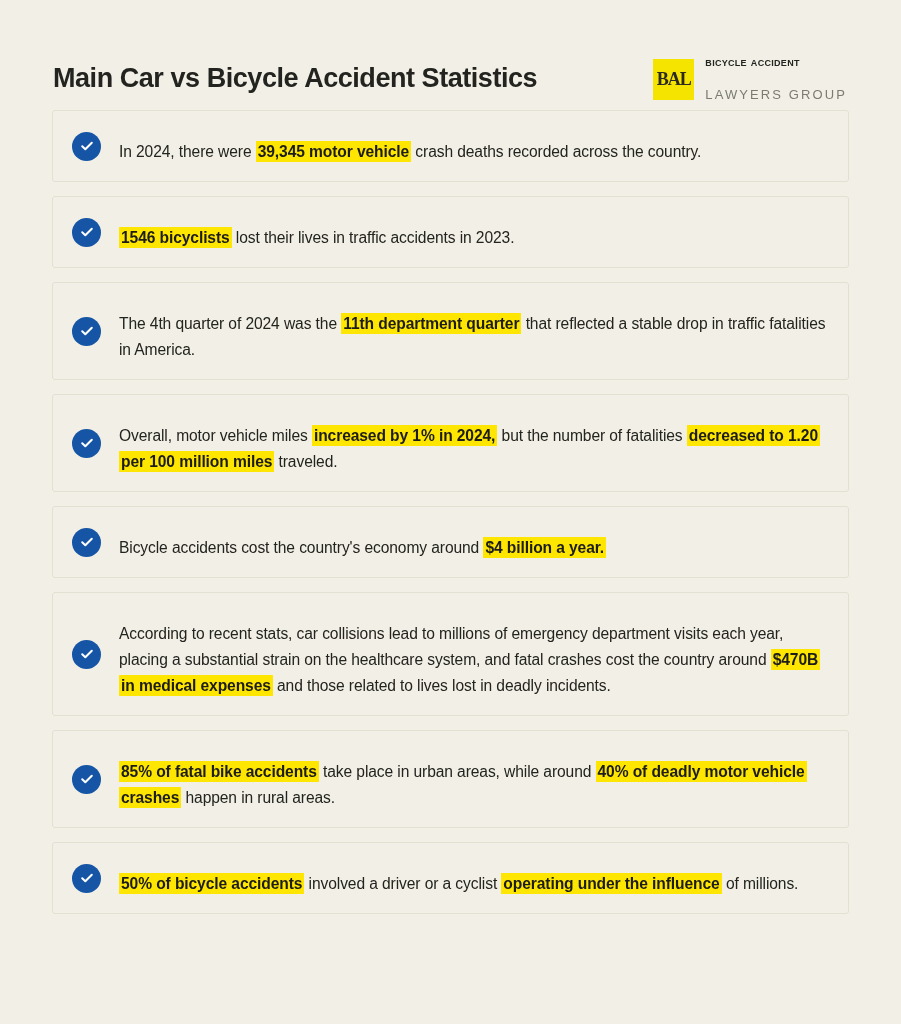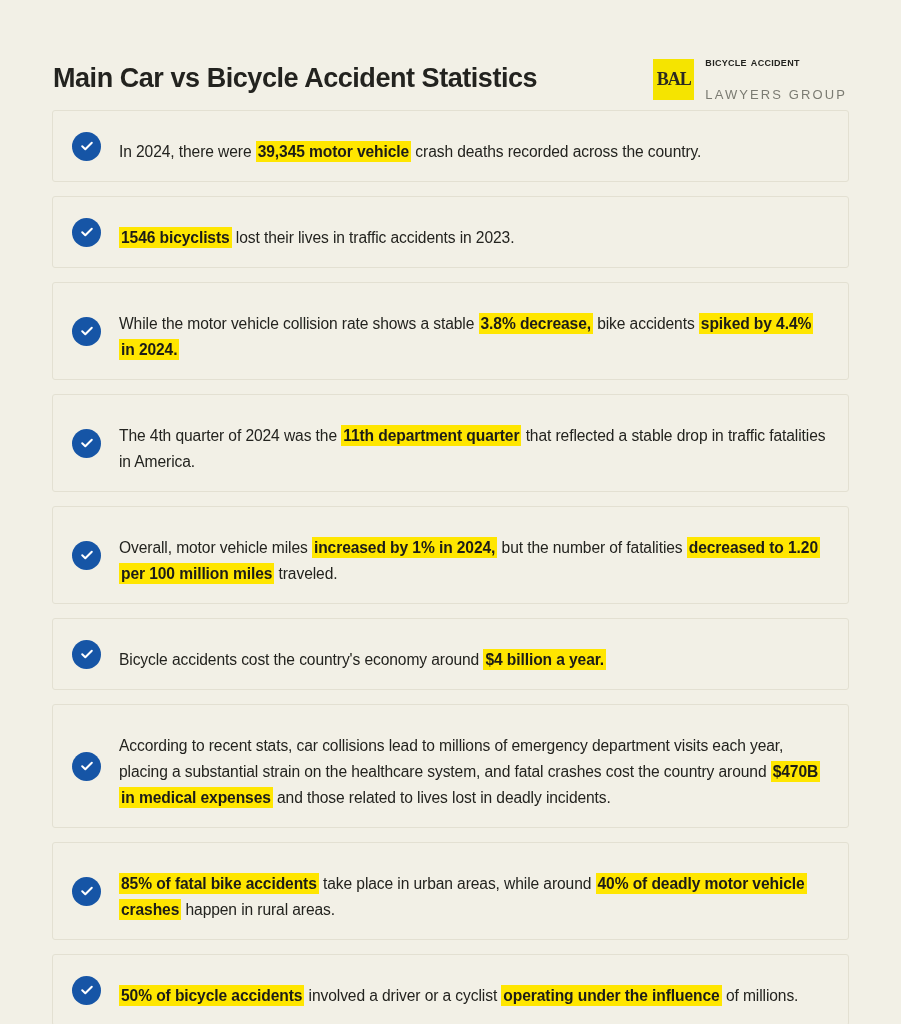--- a/index.html
+++ b/index.html
@@ -166,28 +166,20 @@
           </svg>
         </div>
         <div class="stat-text"><span class="hl">1546 bicyclists</span><span> lost their lives in traffic accidents in 2023.</span></div>
       </div>
       <div class="stat-card">
         <div class="check-icon">
           <svg width="16" height="16" viewBox="0 0 16 16" aria-hidden="true">
             <path d="M3.2 8.3 L6.3 11.3 L12.8 4.8" fill="none" stroke="#ffffff" stroke-width="2" stroke-linecap="round" stroke-linejoin="round"></path>
           </svg>
         </div>
-        <div class="stat-text"><span>While the motor vehicle collision rate shows a stable </span><span class="hl">3.8% decrease,</span><span> bike accidents </span><span class="hl">spiked by 4.4% in 2024.</span></div>
-      </div>
-      <div class="stat-card">
-        <div class="check-icon">
-          <svg width="16" height="16" viewBox="0 0 16 16" aria-hidden="true">
-            <path d="M3.2 8.3 L6.3 11.3 L12.8 4.8" fill="none" stroke="#ffffff" stroke-width="2" stroke-linecap="round" stroke-linejoin="round"></path>
-          </svg>
-        </div>
         <div class="stat-text"><span>The 4th quarter of 2024 was the </span><span class="hl">11th department quarter</span><span> that reflected a stable drop in traffic fatalities in America.</span></div>
       </div>
       <div class="stat-card">
         <div class="check-icon">
           <svg width="16" height="16" viewBox="0 0 16 16" aria-hidden="true">
             <path d="M3.2 8.3 L6.3 11.3 L12.8 4.8" fill="none" stroke="#ffffff" stroke-width="2" stroke-linecap="round" stroke-linejoin="round"></path>
           </svg>
         </div>
         <div class="stat-text"><span>Overall, motor vehicle miles </span><span class="hl">increased by 1% in 2024,</span><span> but the number of fatalities </span><span class="hl">decreased to 1.20 per 100 million miles</span><span> traveled.</span></div>
       </div>

